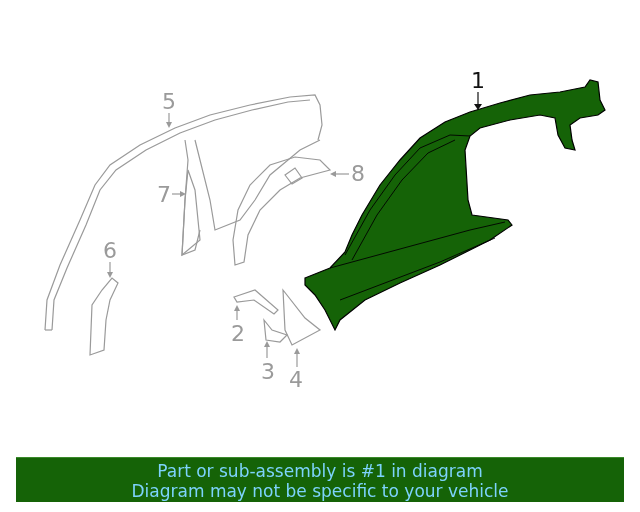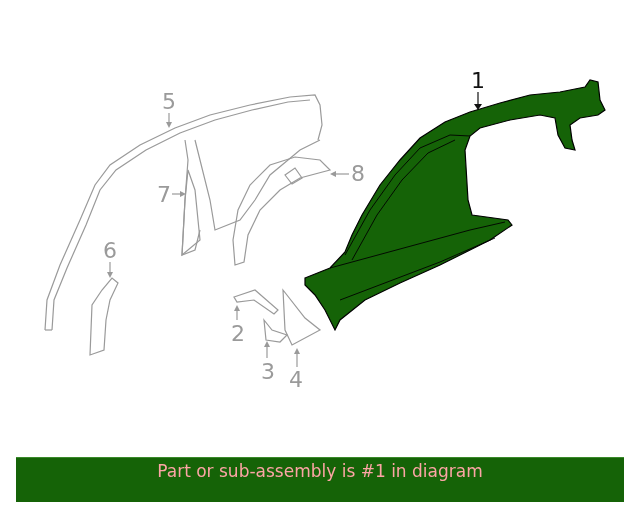--- a/index.html
+++ b/index.html
@@ -2,21 +2,21 @@
 <html><head>
 <meta charset="utf-8">
 <style>
   html, body { margin: 0; padding: 0; background: #ffffff; }
   body { width: 640px; height: 512px; position: relative; overflow: hidden; font-family: "DejaVu Sans", sans-serif; }
   #diagram { position: absolute; left: 0; top: 0; width: 640px; height: 450px; }
   .callout { position: absolute; font-size: 22px; color: #9a9a9a; line-height: 1; }
   .callout.active { color: #111111; }
   #banner {
     position: absolute; left: 16px; top: 457px; width: 608px; height: 45px;
-    background: #156307; color: #fca5a5; text-align: center;
+    background: #156307; color: #7dd3fc; text-align: center;
     font-size: 17px; line-height: 20px; padding-top: 3px; box-sizing: border-box;
     border-top: 1px solid #3a8a2a;
   }
   #banner div { white-space: nowrap; }
 </style>
 </head>
 <body>
 
 <svg id="diagram" viewBox="0 0 640 450" xmlns="http://www.w3.org/2000/svg">
 
@@ -76,13 +76,14 @@
 <div class="callout" style="left:231px;top:323px;">2</div>
 <div class="callout" style="left:261px;top:361px;">3</div>
 <div class="callout" style="left:289px;top:369px;">4</div>
 <div class="callout" style="left:162px;top:91px;">5</div>
 <div class="callout" style="left:103px;top:240px;">6</div>
 <div class="callout" style="left:157px;top:184px;">7</div>
 <div class="callout" style="left:351px;top:163px;">8</div>
 
 <div id="banner">
   <div>Part or sub-assembly is #1 in diagram</div>
+  <div>Diagram may not be specific to your vehicle</div>
 </div>
 
 </body></html>

